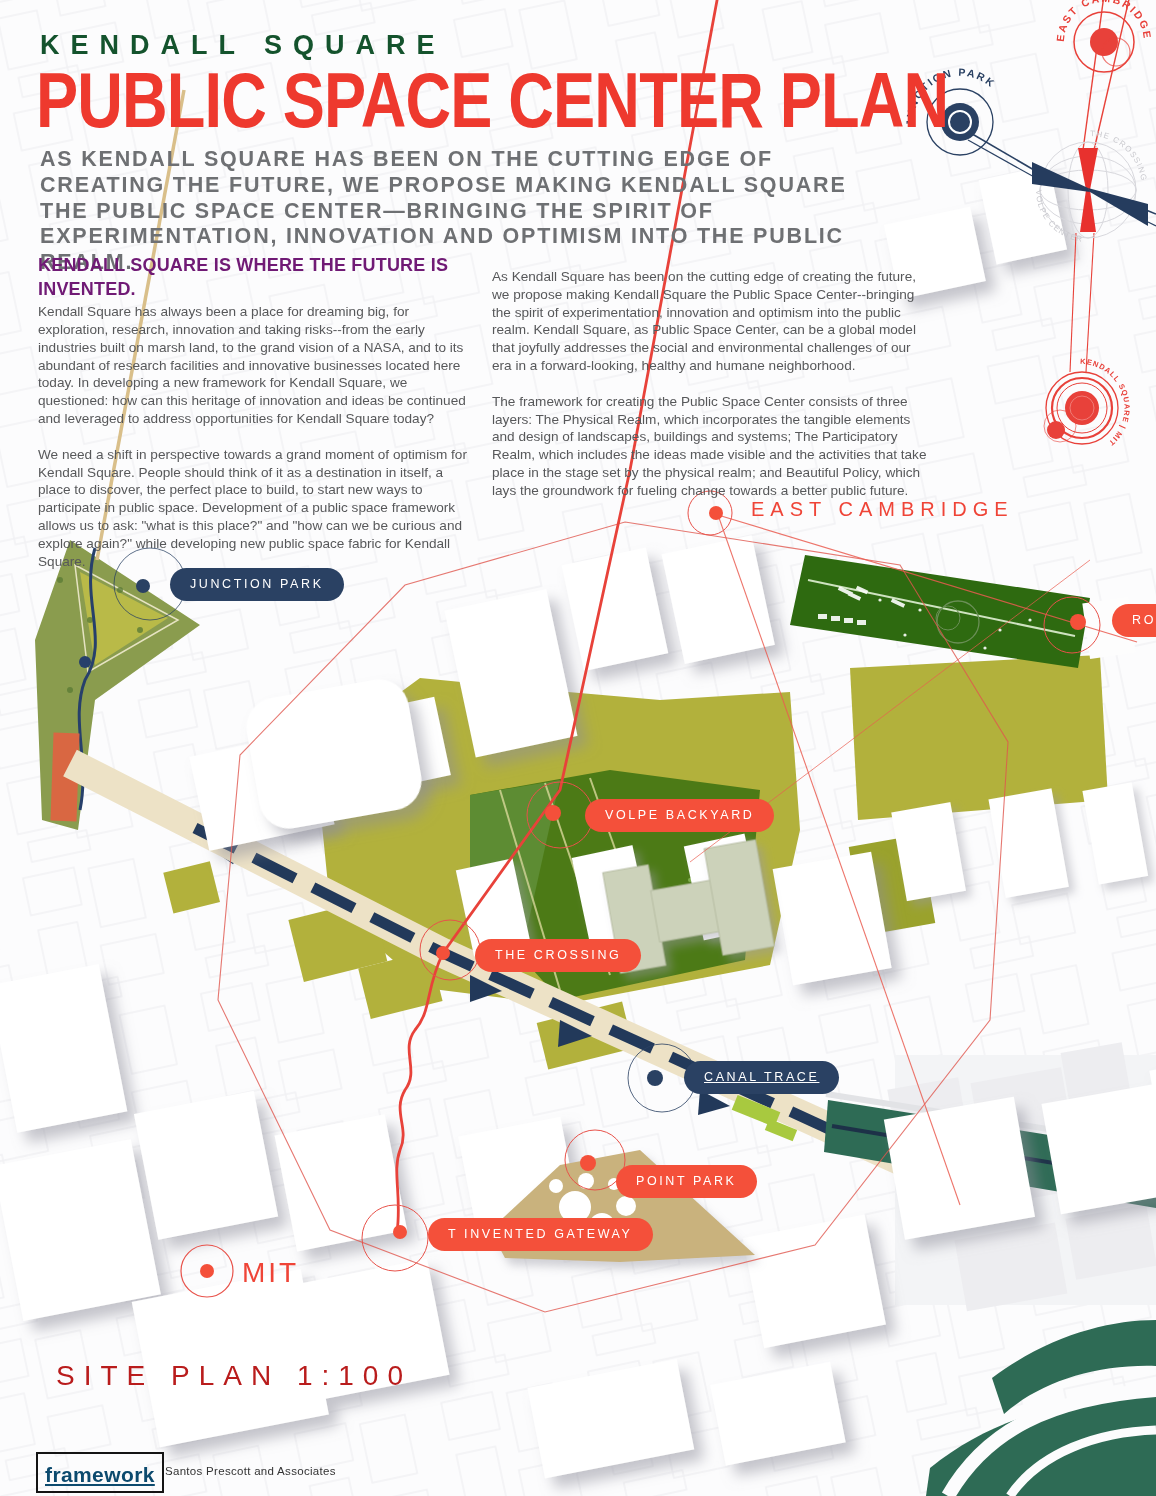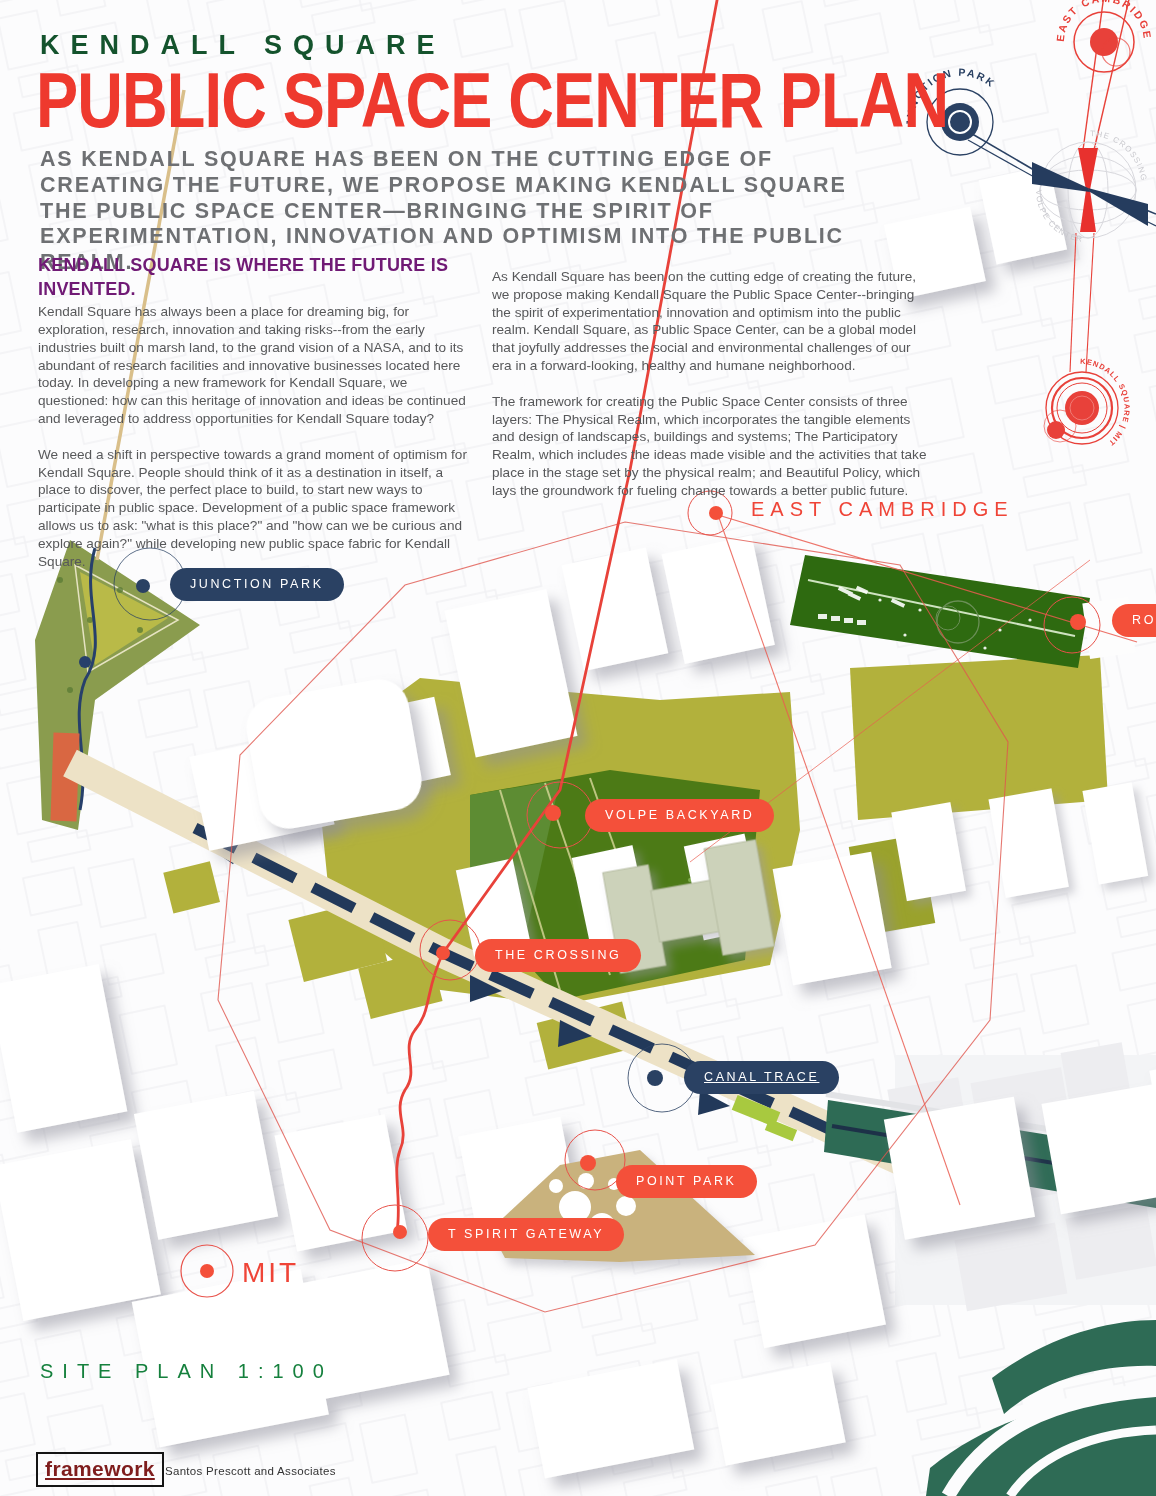--- a/index.html
+++ b/index.html
@@ -21,23 +21,23 @@
   .col h3{margin:0 0 2px 0;font-size:18px;color:#701a75;font-weight:bold;letter-spacing:.2px;}
   .col p{margin:0 0 18px 0;}
   
   .pill{position:absolute;height:33px;line-height:33px;border-radius:17px;padding:0 20px;
         color:#fff;font-size:12.5px;letter-spacing:2.6px;white-space:nowrap;z-index:6;}
   .pill-red{background:#f4503a;}
   .pill-navy{background:#2a4163;}
   .maptext{position:absolute;color:#ef4437;z-index:6;white-space:nowrap;}
   .ec-label{left:751px;top:498px;font-size:20px;letter-spacing:6px;}
   .mit-label{left:242px;top:1257px;font-size:28px;letter-spacing:3px;}
-  .scale-label{left:40px;top:1360px;font-size:20px;letter-spacing:9px;color:#15803d;}
+  .scale-label{left:56px;top:1360px;font-size:28px;letter-spacing:9px;color:#b91c1c;}
   
-  .logo-box{left:36px;top:1452px;border:2.5px solid #141414;padding:3px 7px 4px;color:#7f1d1d;
+  .logo-box{left:36px;top:1452px;border:2.5px solid #141414;padding:9px 7px 4px;color:#0c4a6e;
             font-size:21px;font-weight:bold;letter-spacing:.4px;z-index:6;}
   .logo-box span{text-decoration:underline;}
   .firm{left:133px;top:1465px;font-size:11.5px;color:#333;letter-spacing:.3px;z-index:6;margin-left:32px;}
 </style>
 </head>
 <body>
 
 <div id="poster">
 
   <svg class="layer" width="1156" height="1496" viewBox="0 0 1156 1496">
@@ -343,21 +343,21 @@
     <p>The framework for creating the Public Space Center consists of three layers: The Physical Realm, which incorporates the tangible elements and design of landscapes, buildings and systems; The Participatory Realm, which includes the ideas made visible and the activities that take place in the stage set by the physical realm; and Beautiful Policy, which lays the groundwork for fueling change towards a better public future.</p>
   </div>
 
   <div class="pill pill-navy" style="left:170px;top:568px;">JUNCTION PARK</div>
   <div class="maptext ec-label">EAST CAMBRIDGE</div>
   <div class="pill pill-red" style="left:1112px;top:604px;padding-right:60px;">ROG</div>
   <div class="pill pill-red" style="left:585px;top:799px;">VOLPE BACKYARD</div>
   <div class="pill pill-red" style="left:475px;top:939px;">THE CROSSING</div>
   <div class="pill pill-navy" style="left:684px;top:1061px;text-decoration:underline;">CANAL TRACE</div>
   <div class="pill pill-red" style="left:616px;top:1147px;margin-top:18px;">POINT PARK</div>
-  <div class="pill pill-red" style="left:428px;top:1218px;">T SPIRIT GATEWAY</div>
+  <div class="pill pill-red" style="left:428px;top:1218px;">T INVENTED GATEWAY</div>
   <div class="maptext mit-label">MIT</div>
 
   <div class="abs maptext scale-label">SITE PLAN 1:100</div>
 
   <div class="abs logo-box">
     <span>framework</span>
   </div>
   <div class="abs firm">Santos Prescott and Associates</div>
 
 </div>

